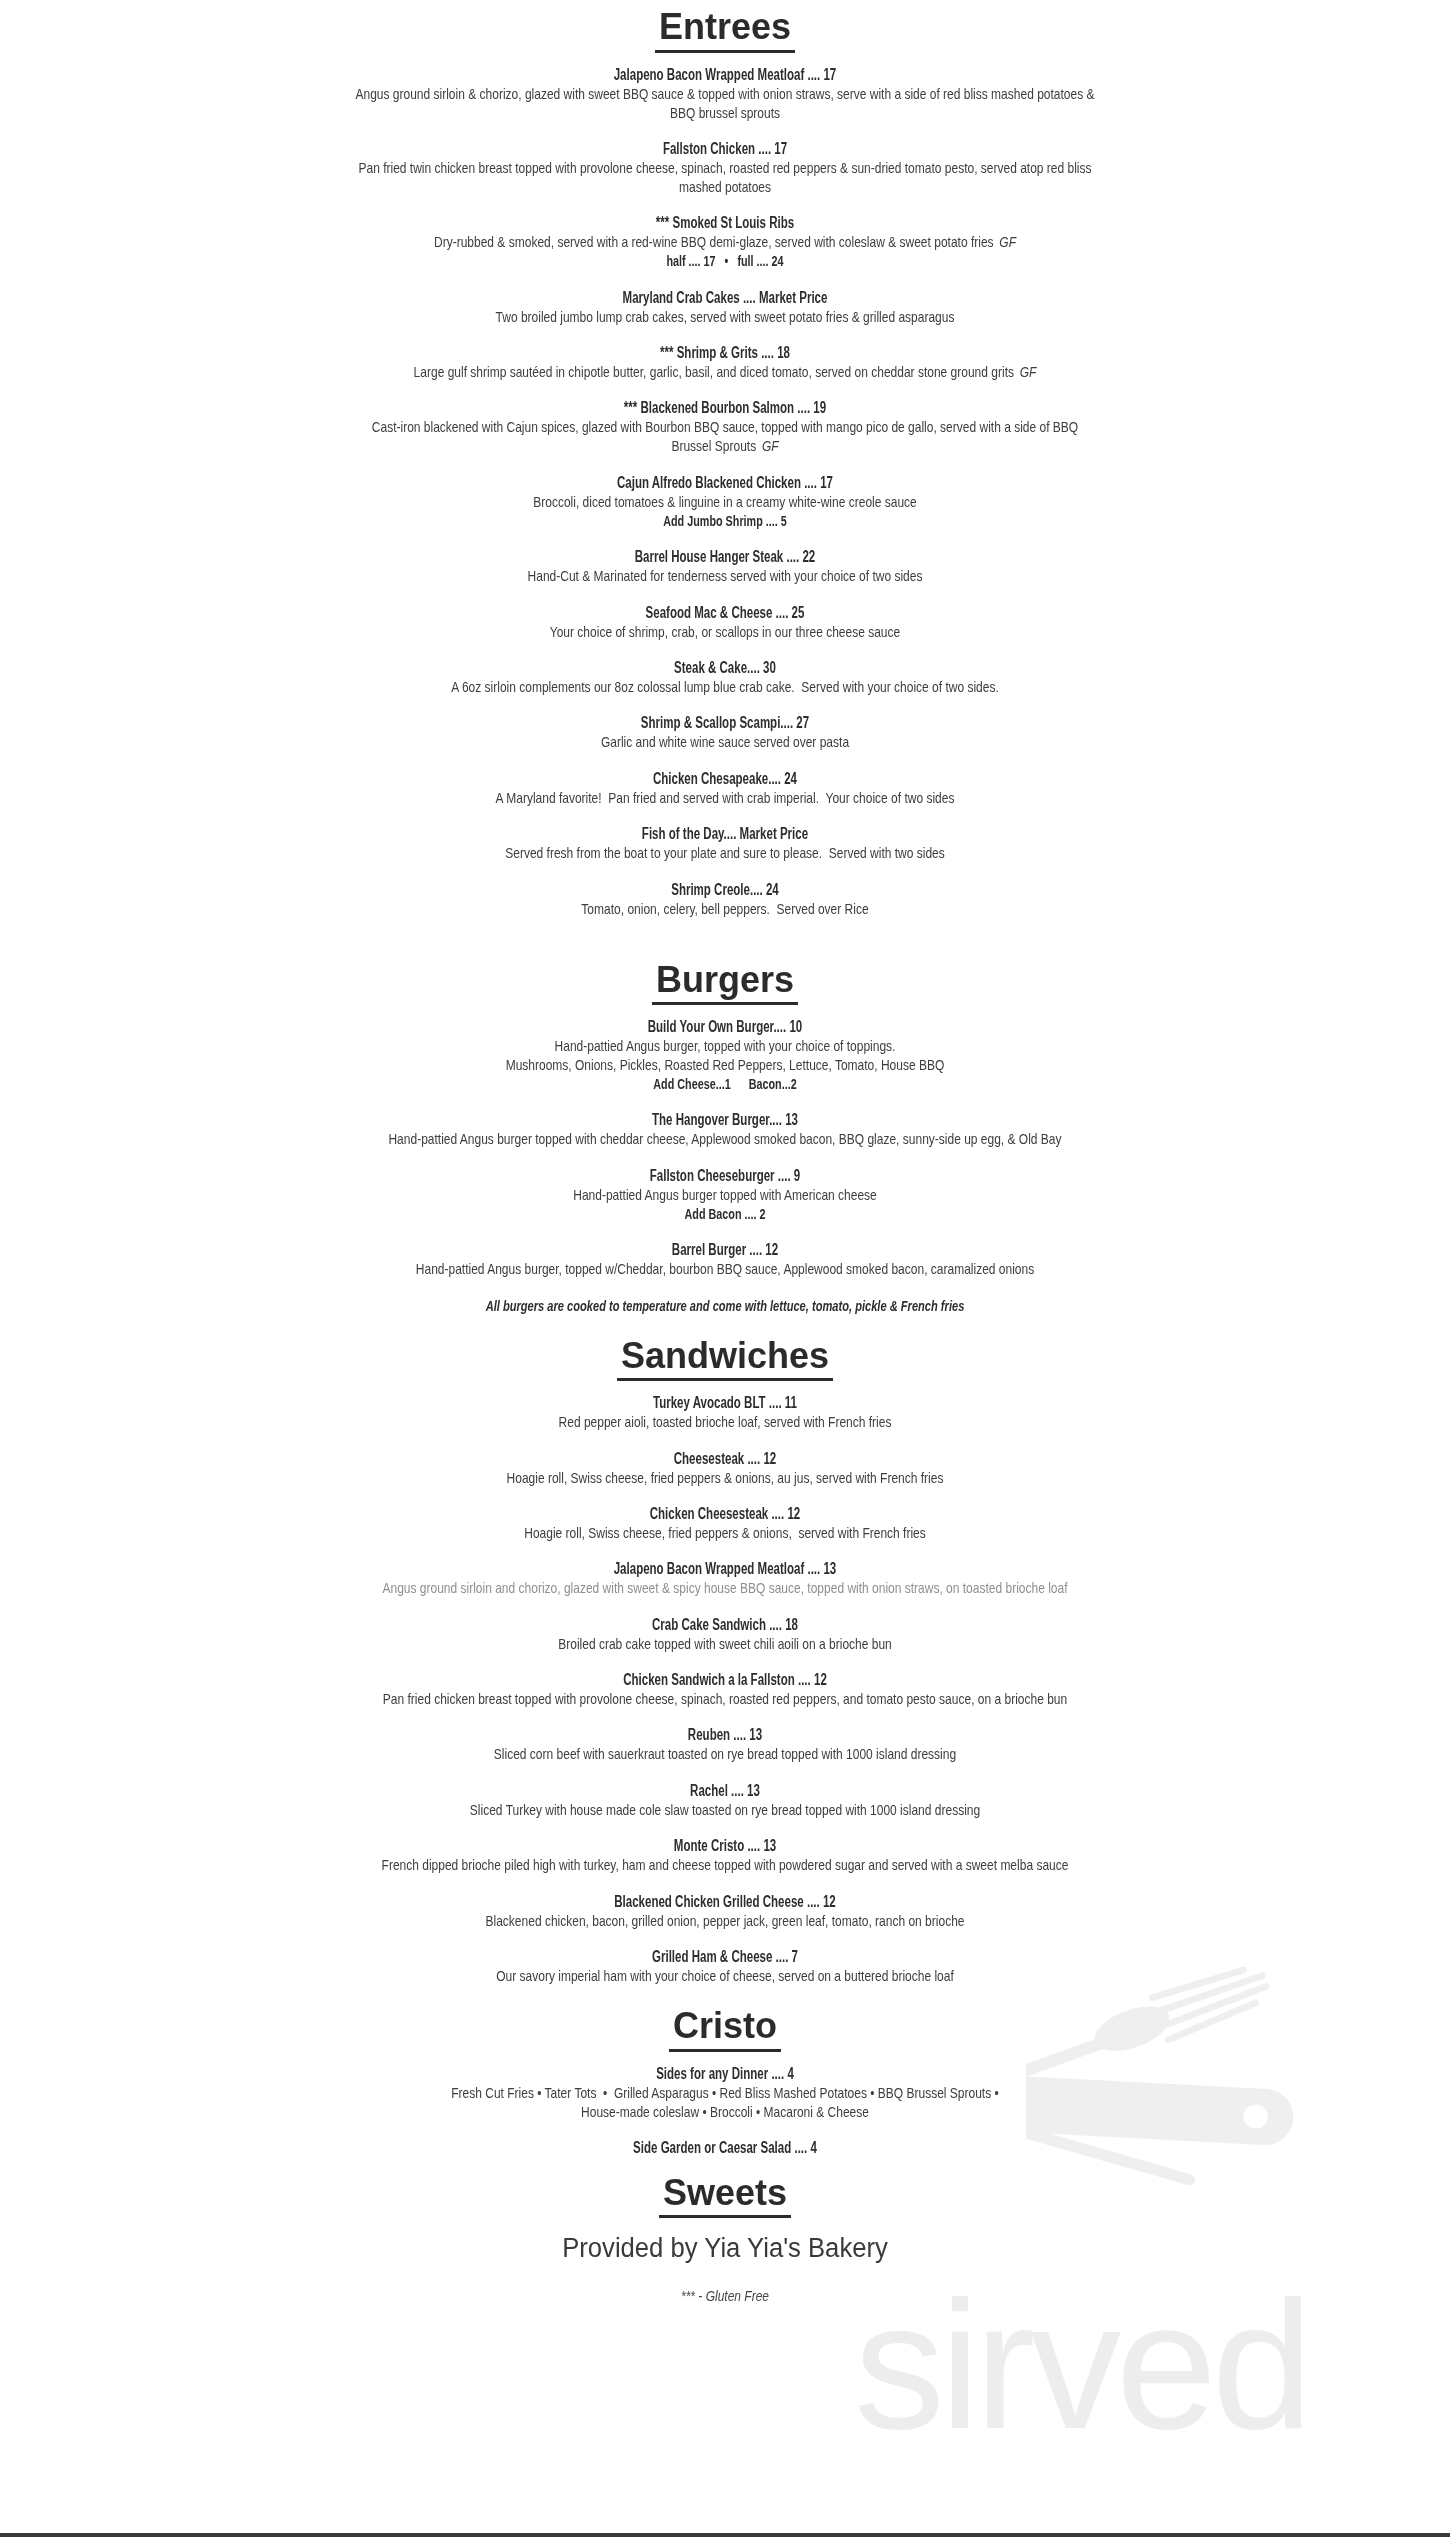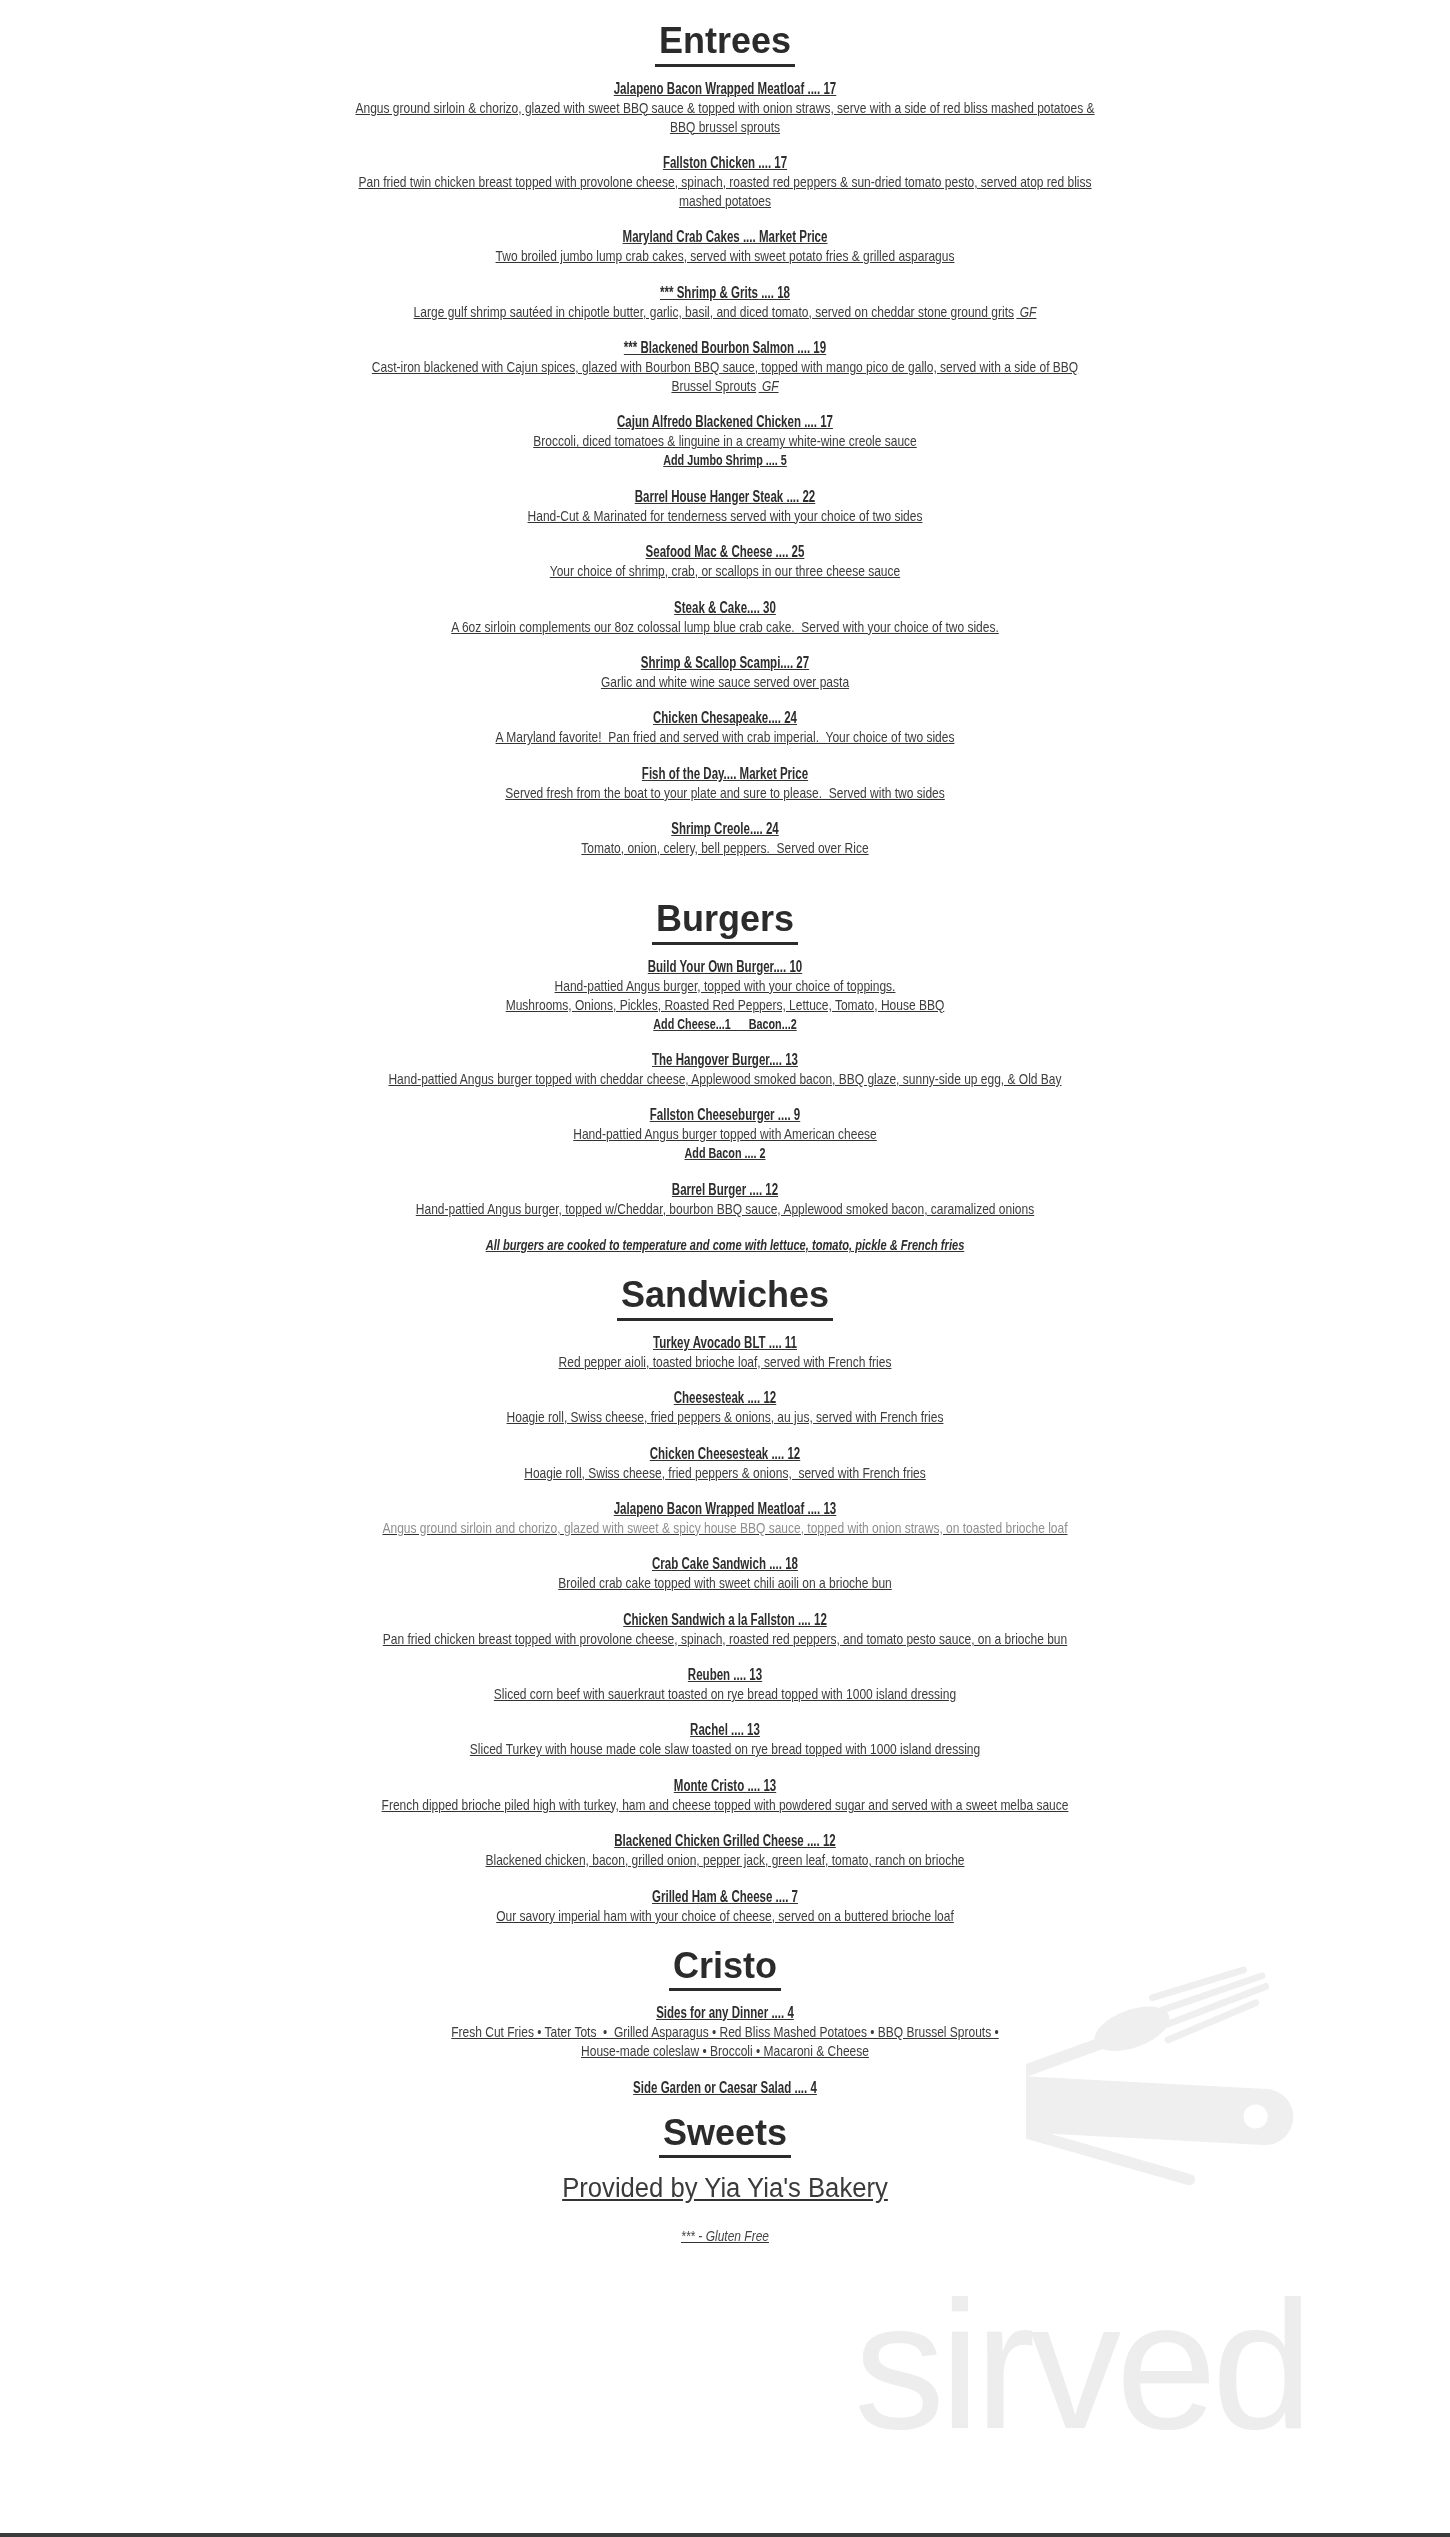--- a/index.html
+++ b/index.html
@@ -21,23 +21,22 @@
     position: absolute; left: 854px; top: 2274px;
     z-index: 0;
     font-size: 182px; line-height: 1; font-weight: 400;
     letter-spacing: -5.3px; color: #ededed;
     white-space: pre;
   }
 
   
   .menu {
     position: relative; z-index: 1;
-    width: 100%; padding-top: 23px;
+    width: 100%; padding-top: 9px;
     text-align: center;
-    text-decoration: underline;
   }
   .heading-row { text-align: center; line-height: 1; }
   .heading {
     display: inline-block;
     font-size: 36px; line-height: 1; font-weight: 700;
     color: #2b2b2b;
     padding: 0 3.8px 4.5px 3.8px;
     border-bottom: 3px solid #2b2b2b;
     letter-spacing: 0px;
   }
@@ -130,20 +129,25 @@
         <div class="line title">Jalapeno Bacon Wrapped Meatloaf .... 17</div>
         <div class="line desc">Angus ground sirloin &amp; chorizo, glazed with sweet BBQ sauce &amp; topped with onion straws, serve with a side of red bliss mashed potatoes &amp;</div>
         <div class="line desc">BBQ brussel sprouts</div>
       </div>
       <div class="item">
         <div class="line title">Fallston Chicken .... 17</div>
         <div class="line desc">Pan fried twin chicken breast topped with provolone cheese, spinach, roasted red peppers &amp; sun-dried tomato pesto, served atop red bliss</div>
         <div class="line desc">mashed potatoes</div>
       </div>
       <div class="item">
+        <div class="line title">*** Smoked St Louis Ribs</div>
+        <div class="line desc">Dry-rubbed &amp; smoked, served with a red-wine BBQ demi-glaze, served with coleslaw &amp; sweet potato fries<span class="gf"> GF</span></div>
+        <div class="line bold">half .... 17   •   full .... 24</div>
+      </div>
+      <div class="item">
         <div class="line title">Maryland Crab Cakes .... Market Price</div>
         <div class="line desc">Two broiled jumbo lump crab cakes, served with sweet potato fries &amp; grilled asparagus</div>
       </div>
       <div class="item">
         <div class="line title">*** Shrimp &amp; Grits .... 18</div>
         <div class="line desc">Large gulf shrimp sautéed in chipotle butter, garlic, basil, and diced tomato, served on cheddar stone ground grits<span class="gf"> GF</span></div>
       </div>
       <div class="item">
         <div class="line title">*** Blackened Bourbon Salmon .... 19</div>
         <div class="line desc">Cast-iron blackened with Cajun spices, glazed with Bourbon BBQ sauce, topped with mango pico de gallo, served with a side of BBQ</div>

